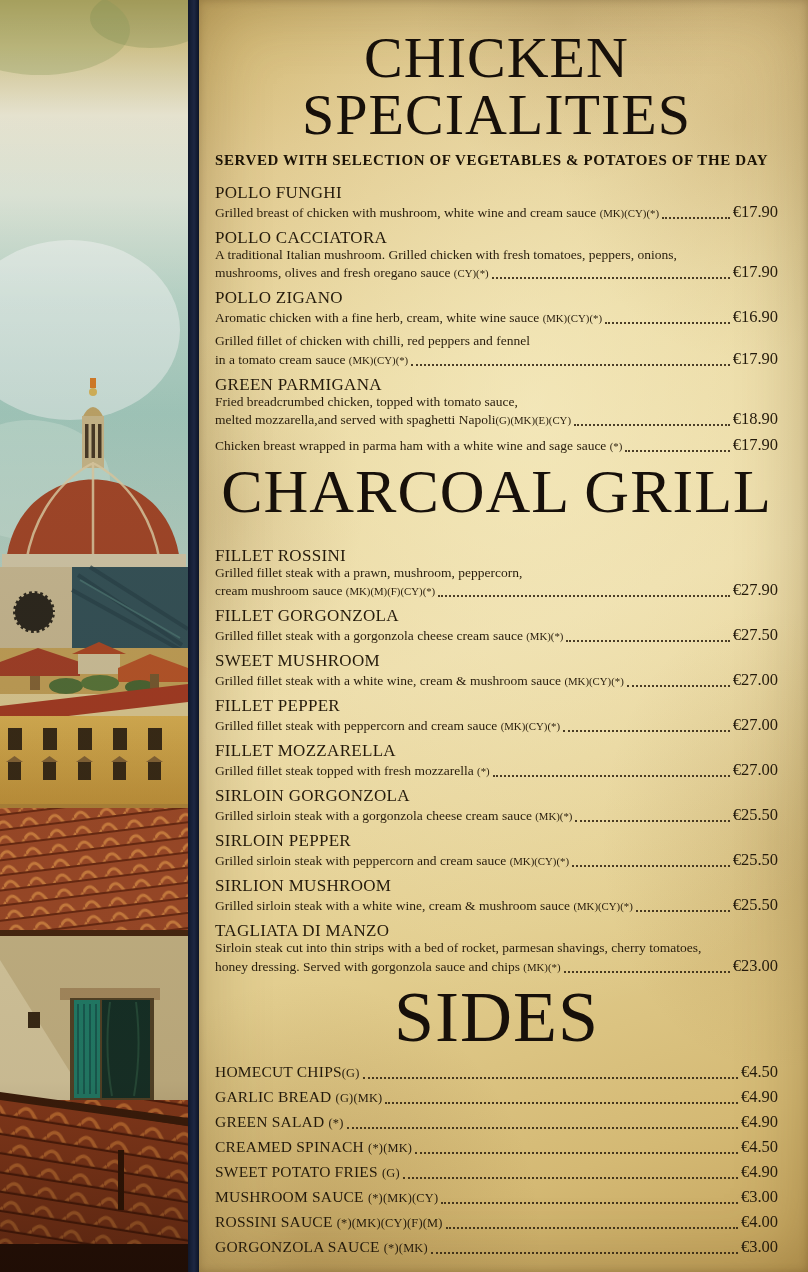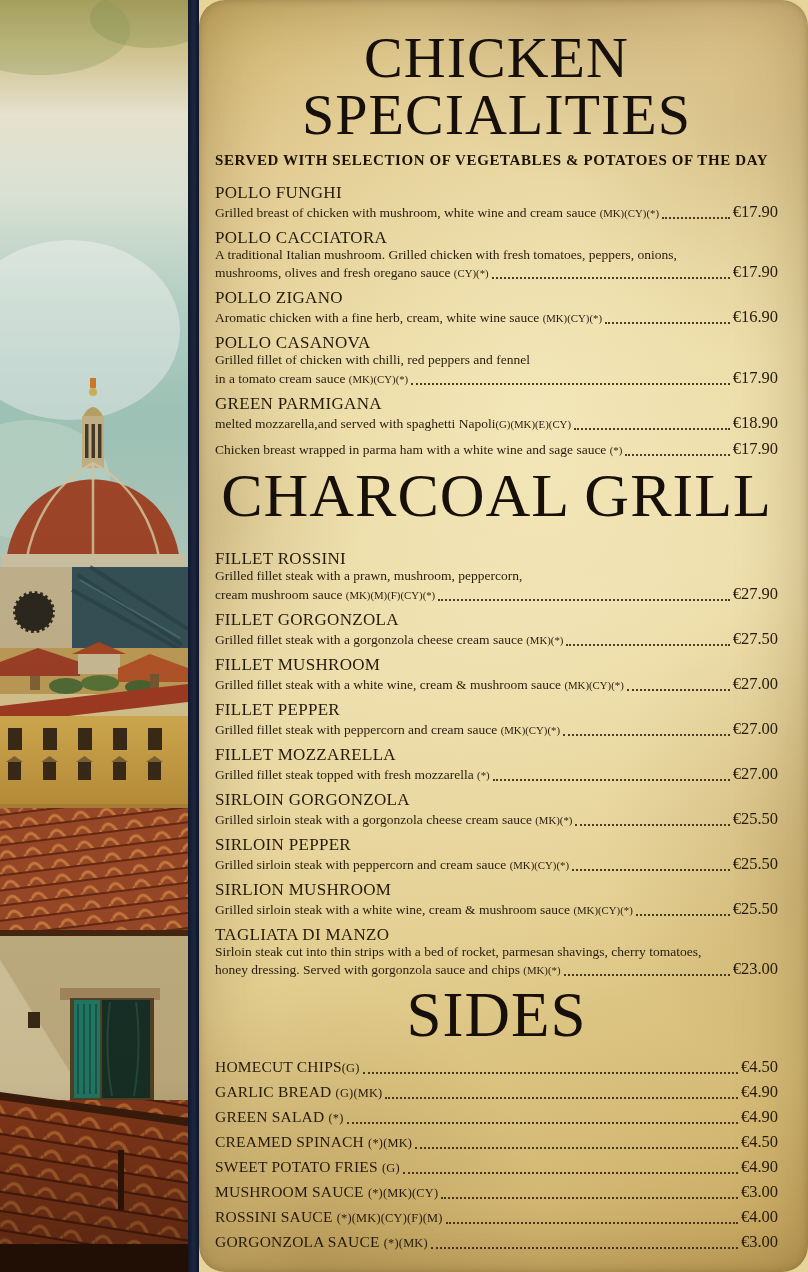--- a/index.html
+++ b/index.html
@@ -12,25 +12,25 @@
   
   .menu{flex:1;height:1272px;box-sizing:border-box;padding:30px 30px 0 16px;overflow:hidden;
     background:
       radial-gradient(120% 80% at 55% 32%, rgba(252,244,206,.55) 0%, rgba(252,244,206,0) 60%),
       radial-gradient(42% 26% at 88% 10%, rgba(138,94,34,.20), transparent 70%),
       radial-gradient(30% 20% at 6% 40%, rgba(120,80,30,.16), transparent 70%),
       radial-gradient(40% 26% at 94% 66%, rgba(130,90,35,.16), transparent 70%),
       radial-gradient(55% 30% at 18% 98%, rgba(116,78,26,.22), transparent 70%),
       radial-gradient(35% 18% at 60% 2%, rgba(125,85,30,.18), transparent 70%),
       linear-gradient(162deg,#cdb26c 0%,#dcc386 12%,#e6d49a 30%,#ead9a4 50%,#e2cd8e 70%,#d4b974 88%,#c3a35c 100%);
-    box-shadow:inset 0 0 70px rgba(92,62,16,.33), inset 0 0 8px rgba(60,40,10,.25);border-radius:26px;}
+    box-shadow:inset 0 0 70px rgba(92,62,16,.33), inset 0 0 8px rgba(60,40,10,.25);}
   .sec-title{margin:0;text-align:center;font-weight:normal;color:#17100a;line-height:.98;letter-spacing:1px;}
   .sec-chicken .sec-title{font-size:58px;}
   .sec-grill  .sec-title{font-size:62px;margin-top:4px;margin-bottom:24px;}
-  .sec-sides  .sec-title{font-size:63px;margin-top:4px;margin-bottom:10px;}
+  .sec-sides  .sec-title{font-size:72px;margin-top:4px;margin-bottom:10px;}
   .subtitle{text-align:left;font-size:15px;font-weight:bold;letter-spacing:.6px;margin-top:8px;color:#1c1306;}
   .sec-chicken .items{margin-top:14px;}
   .mi{margin-bottom:6px;}
   .mi-name{font-size:17px;line-height:19px;letter-spacing:.3px;color:#241a0b;}
   .mi-desc{font-size:13.5px;line-height:15.5px;white-space:nowrap;color:#271c0c;}
   .mi-last{display:flex;align-items:baseline;}
   .leader{flex:1;min-width:10px;border-bottom:2px dotted rgba(45,32,14,.85);margin:0 3px;align-self:flex-end;margin-bottom:3px;}
   .price{font-size:16.5px;white-space:nowrap;color:#241a0b;}
   .side-row{height:19px;}
   .side-name{font-size:15.5px;letter-spacing:.2px;white-space:nowrap;color:#241a0b;}
@@ -192,30 +192,30 @@
             </div>
             <div class="mi">
               <div class="mi-name">POLLO ZIGANO</div>
               <div class="mi-last">
                 <span class="mi-desc">Aromatic chicken with a fine herb, cream, white wine sauce <span class="al">(MK)</span><span class="al">(CY)</span><span class="al">(*)</span></span>
                 <span class="leader"></span>
                 <span class="price">€16.90</span>
               </div>
             </div>
             <div class="mi">
-              <div class="mi-name">POLLO CASANOVA</div>
               <div class="mi-desc">Grilled fillet of chicken with chilli, red peppers and fennel</div>
               <div class="mi-last">
                 <span class="mi-desc">in a tomato cream sauce <span class="al">(MK)</span><span class="al">(CY)</span><span class="al">(*)</span></span>
                 <span class="leader"></span>
                 <span class="price">€17.90</span>
               </div>
             </div>
             <div class="mi">
               <div class="mi-name">GREEN PARMIGANA</div>
+              <div class="mi-desc">Fried breadcrumbed chicken, topped with tomato sauce,</div>
               <div class="mi-last">
                 <span class="mi-desc">melted mozzarella,and served with spaghetti Napoli<span class="al">(G)</span><span class="al">(MK)</span><span class="al">(E)</span><span class="al">(CY)</span></span>
                 <span class="leader"></span>
                 <span class="price">€18.90</span>
               </div>
             </div>
             <div class="mi">
               <div class="mi-last">
                 <span class="mi-desc">Chicken breast wrapped in parma ham with a white wine and sage sauce <span class="al">(*)</span></span>
                 <span class="leader"></span>
@@ -238,21 +238,21 @@
             </div>
             <div class="mi">
               <div class="mi-name">FILLET GORGONZOLA</div>
               <div class="mi-last">
                 <span class="mi-desc">Grilled fillet steak with a gorgonzola cheese cream sauce <span class="al">(MK)</span><span class="al">(*)</span></span>
                 <span class="leader"></span>
                 <span class="price">€27.50</span>
               </div>
             </div>
             <div class="mi">
-              <div class="mi-name">FILLET MUSHROOM</div>
+              <div class="mi-name">SWEET MUSHROOM</div>
               <div class="mi-last">
                 <span class="mi-desc">Grilled fillet steak with a white wine, cream &amp; mushroom sauce <span class="al">(MK)</span><span class="al">(CY)</span><span class="al">(*)</span></span>
                 <span class="leader"></span>
                 <span class="price">€27.00</span>
               </div>
             </div>
             <div class="mi">
               <div class="mi-name">FILLET PEPPER</div>
               <div class="mi-last">
                 <span class="mi-desc">Grilled fillet steak with peppercorn and cream sauce <span class="al">(MK)</span><span class="al">(CY)</span><span class="al">(*)</span></span>

